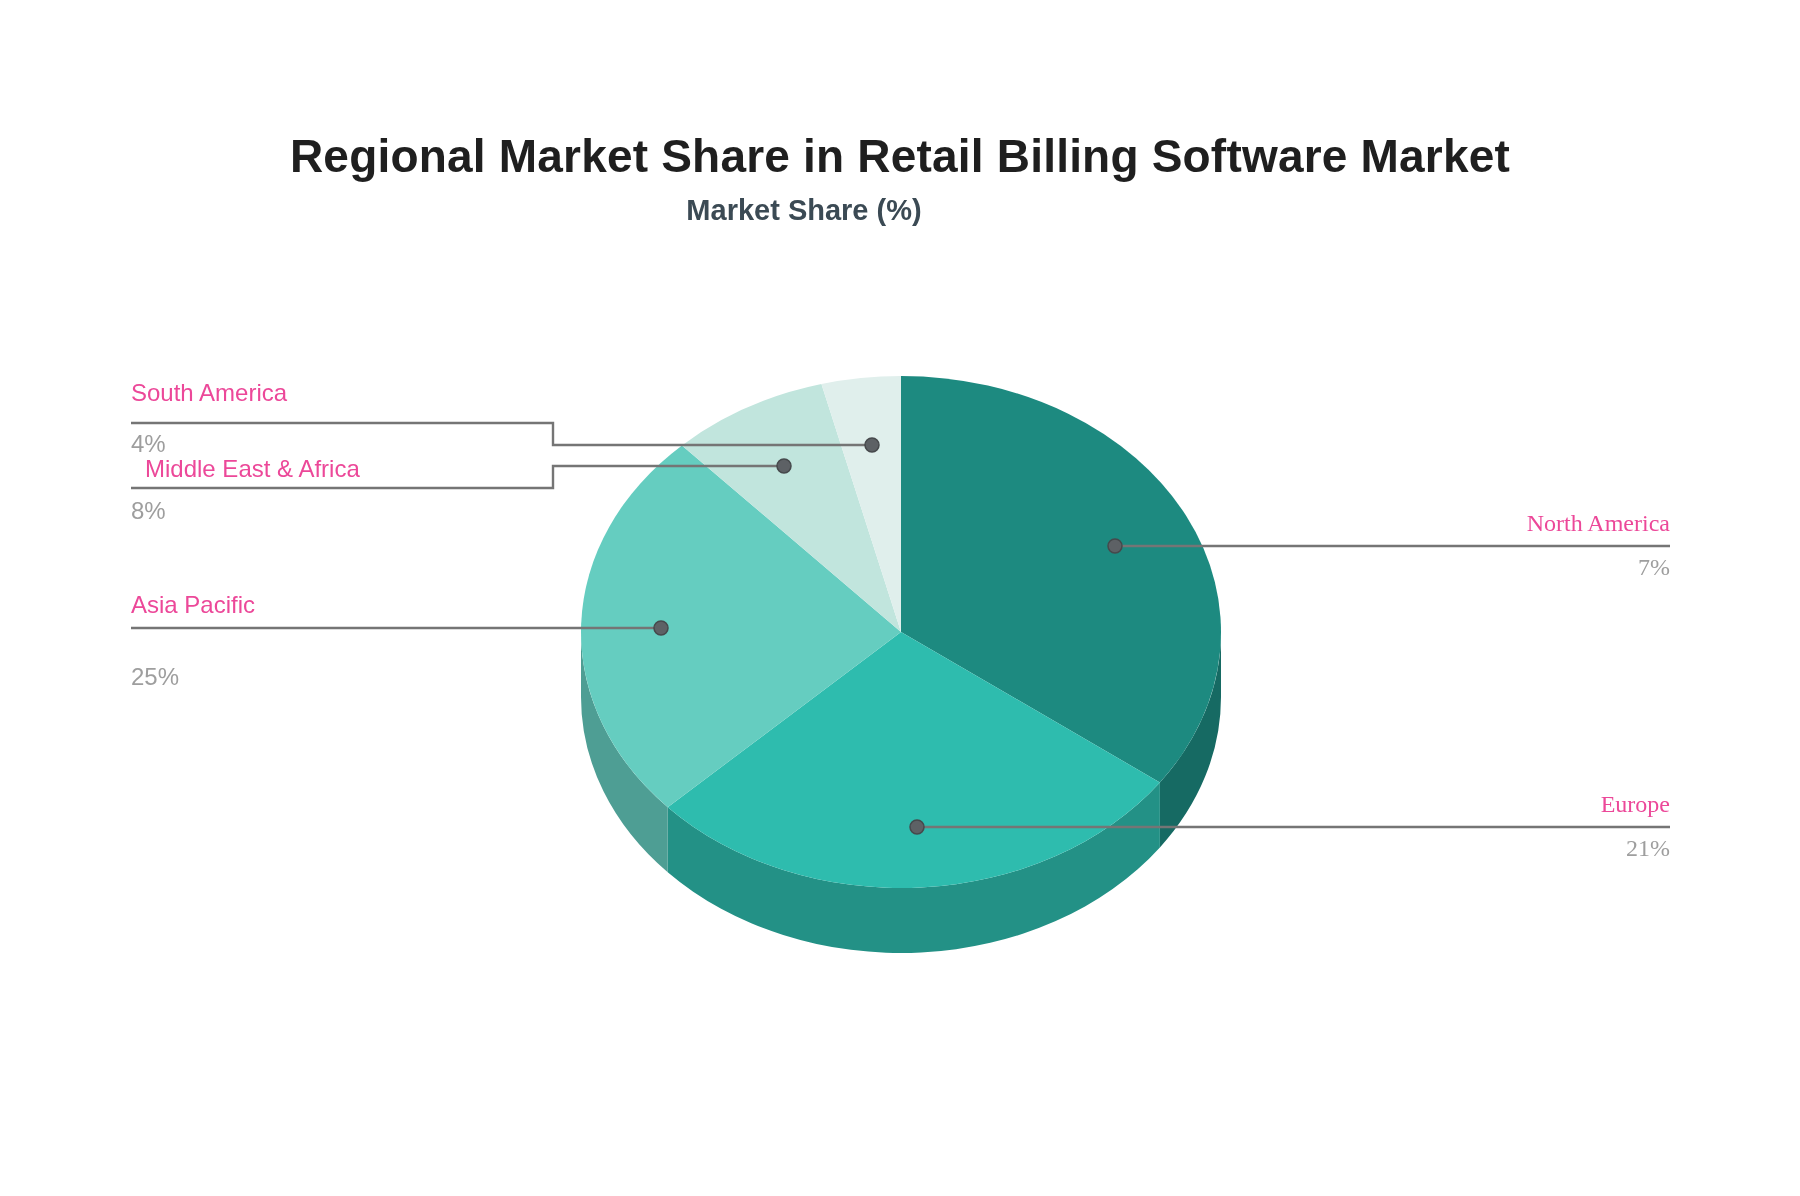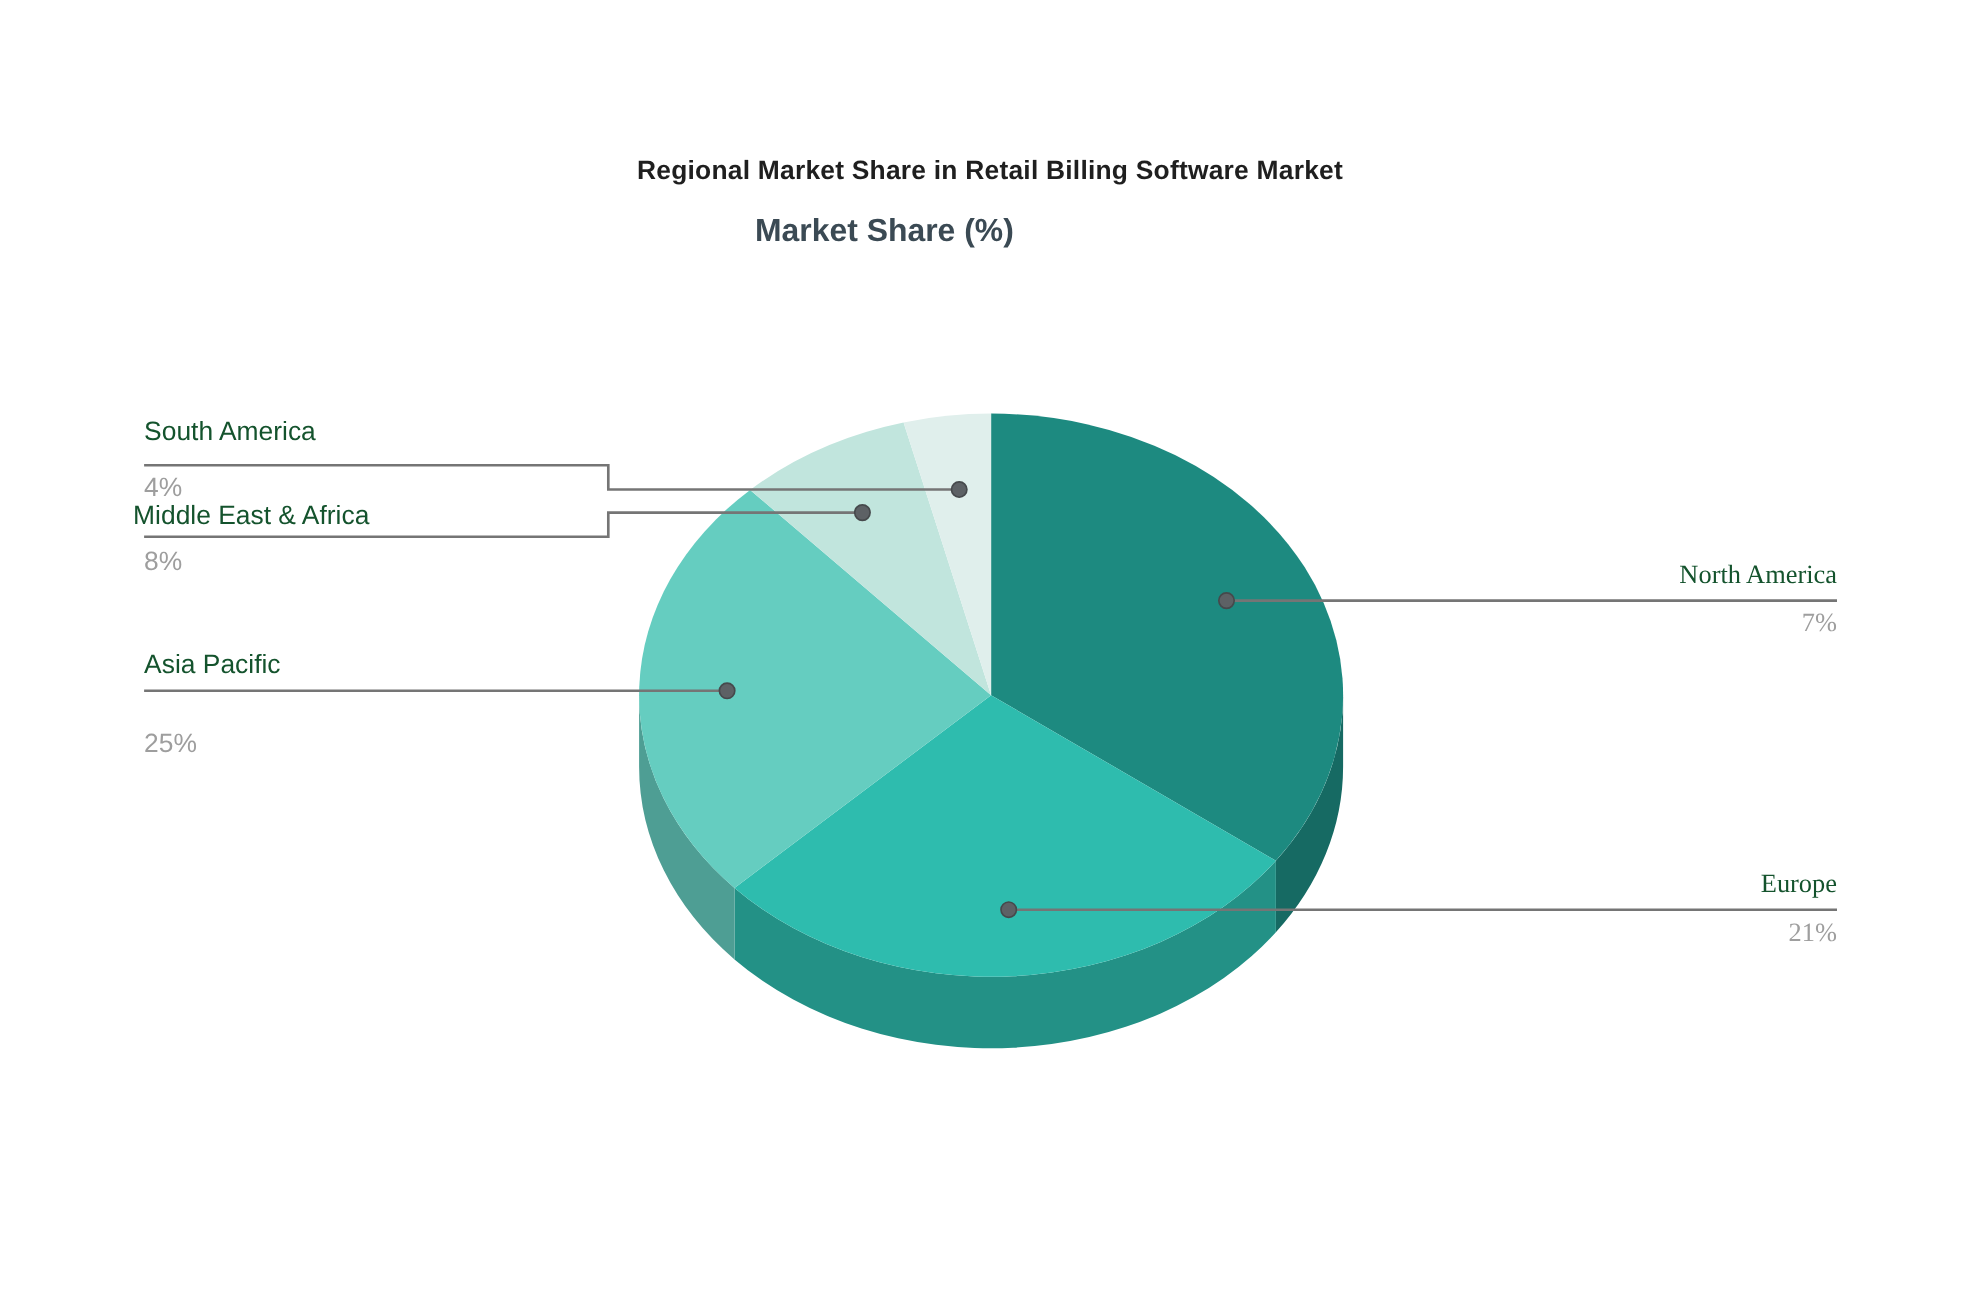--- a/index.html
+++ b/index.html
@@ -2,29 +2,29 @@
 <html><head>
 <meta charset="utf-8">
 <style>
   html,body{margin:0;padding:0;background:#ffffff;}
   .stage{
     position:relative;width:1800px;height:1196px;background:#ffffff;
     font-family:"Liberation Sans",sans-serif;overflow:hidden;
   }
   .chart-title{
     position:absolute;left:0;top:136px;width:1800px;text-align:center;
-    font-size:24px;line-height:40px;font-weight:700;color:#1f1f1f;letter-spacing:.2px;
+    font-size:46px;line-height:40px;font-weight:700;color:#1f1f1f;letter-spacing:.2px;
   }
   .chart-subtitle{
     position:absolute;left:0;top:193px;width:1608px;text-align:center;
     font-size:29px;line-height:34px;font-weight:700;color:#3b4a54;
   }
   svg.pie{position:absolute;left:0;top:0;}
   .txt{position:absolute;font-size:24px;line-height:28px;white-space:nowrap;}
-  .name{color:#14532d;}
+  .name{color:#ec4899;}
   .pct{color:#9e9e9e;}
   .right{text-align:right;right:130px;font-family:Liberation Serif, serif;}
   .logo{position:absolute;left:1480px;top:1036px;width:180px;height:70px;}
   .logo-text{
     font-family:"Liberation Sans",sans-serif;font-weight:700;font-size:56px;line-height:56px;
     color:#15222c;letter-spacing:-1px;
   }
   .logo-arrow{position:absolute;left:76px;top:2px;}
 </style>
 </head>
@@ -58,20 +58,20 @@
 
   <div class="txt name right" style="top:509px">North America</div>
   <div class="txt pct right" style="top:553px">7%</div>
 
   <div class="txt name right" style="top:790px">Europe</div>
   <div class="txt pct right" style="top:834px">21%</div>
 
   <div class="txt name" style="left:131px;top:591px">Asia Pacific</div>
   <div class="txt pct" style="left:131px;top:663px">25%</div>
 
-  <div class="txt name" style="left:121px;top:455px">Middle East &amp; Africa</div>
+  <div class="txt name" style="left:145px;top:455px">Middle East &amp; Africa</div>
   <div class="txt pct" style="left:131px;top:497px">8%</div>
 
   <div class="txt name" style="left:131px;top:379px">South America</div>
   <div class="txt pct" style="left:131px;top:430px">4%</div>
 
 
 </div>
 
 </body></html>

